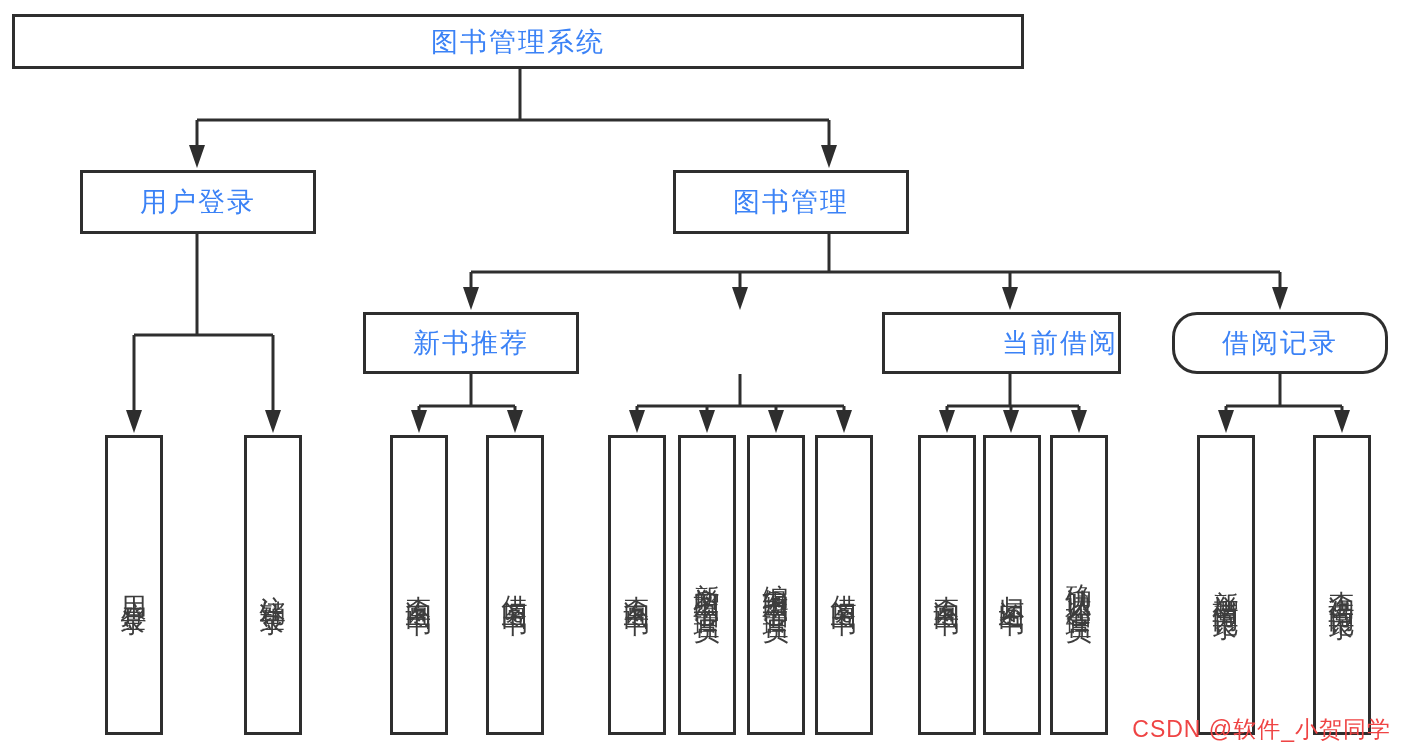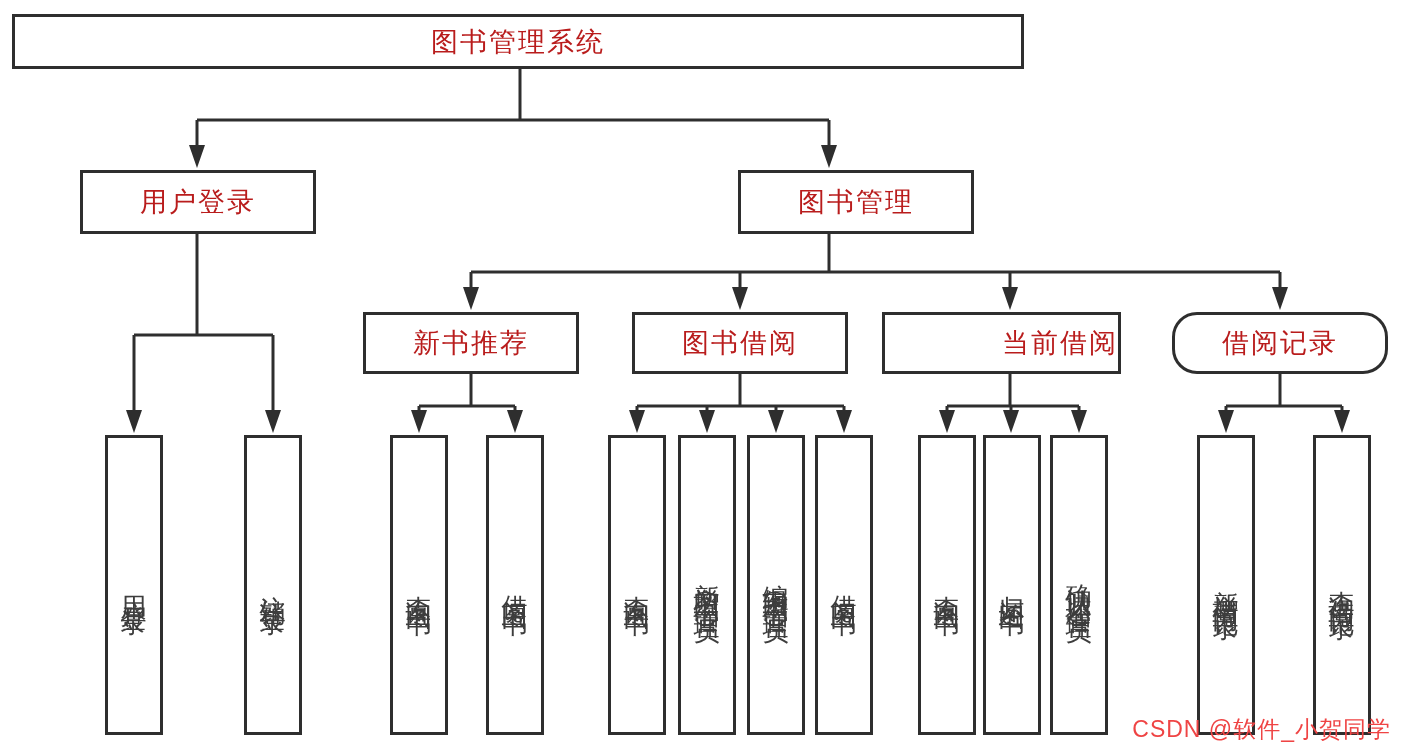--- a/index.html
+++ b/index.html
@@ -29,36 +29,36 @@
     display: flex;
     align-items: center;
     justify-content: center;
     z-index: 2;
     color: #3d3d3d;
   }
   .hbox span {
     font-size: 27px;
     letter-spacing: 2px;
     white-space: nowrap;
-    color: #b91c1c;
+    color: #3b82f6;
   }
   .vbox span {
     writing-mode: vertical-rl;
     text-orientation: mixed;
     font-size: 26px;
     letter-spacing: 5px;
     line-height: 1;
     white-space: nowrap;
     color: #3d3d3d;
   }
   
   .n-root   { left: 12px;   top: 14px;  width: 1012px; height: 55px; }
   
   .n-login  { left: 80px;   top: 170px; width: 236px;  height: 64px; }
-  .n-mgmt   { left: 738px;  top: 170px; width: 236px;  height: 64px; }
+  .n-mgmt   { left: 673px;  top: 170px; width: 236px;  height: 64px; }
   
   .n-rec    { left: 363px;  top: 312px; width: 216px;  height: 62px; }
   .n-borrow { left: 632px;  top: 312px; width: 216px;  height: 62px; }
   .n-cur    { left: 882px;  top: 312px; width: 239px;  height: 62px; justify-content: flex-end; }
   .n-hist   { left: 1172px; top: 312px; width: 216px;  height: 62px; border-radius: 25px; }
   
   .leaf     { top: 435px; width: 58px; height: 300px; }
   .l-1  { left: 105px; }
   .l-2  { left: 244px; }
   .l-3  { left: 390px; }
@@ -163,23 +163,20 @@
   <div class="node hbox n-login">
     <span>用户登录</span>
   </div>
   <div class="node hbox n-mgmt">
     <span>图书管理</span>
   </div>
 
   <div class="node hbox n-rec">
     <span>新书推荐</span>
   </div>
-  <div class="node hbox n-borrow">
-    <span>图书借阅</span>
-  </div>
   <div class="node hbox n-cur">
     <span>当前借阅</span>
   </div>
   <div class="node hbox n-hist">
     <span>借阅记录</span>
   </div>
 
   <div class="node vbox leaf l-1">
     <span>用户登录</span>
   </div>

